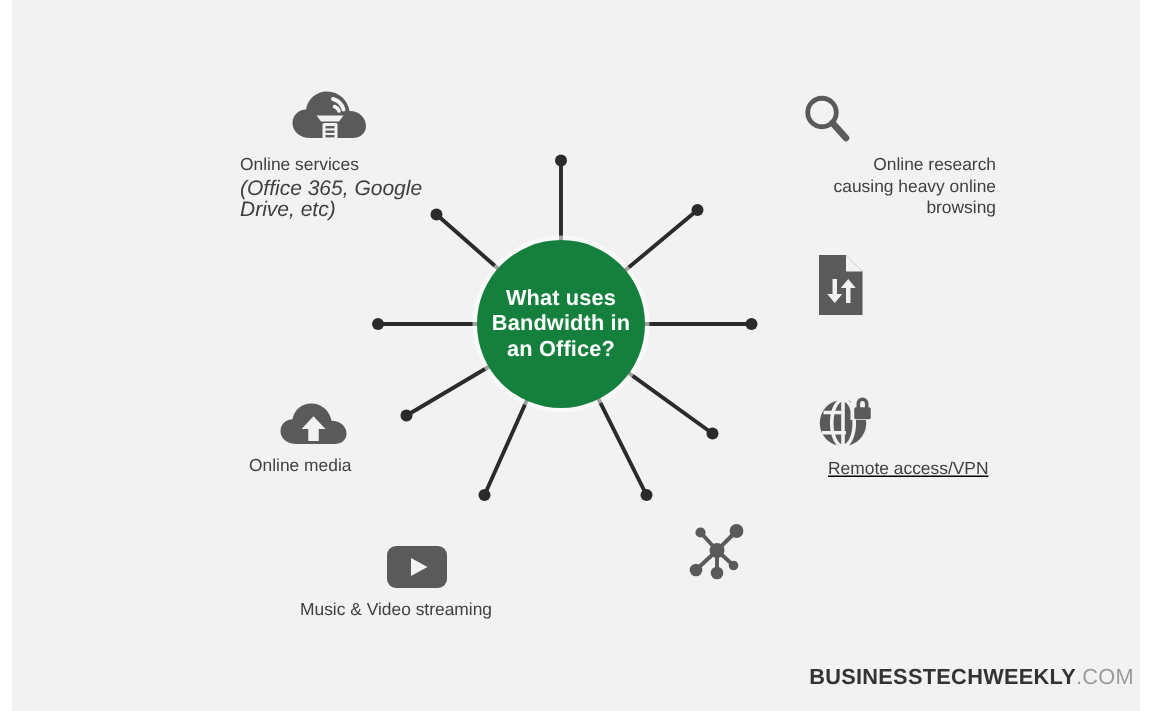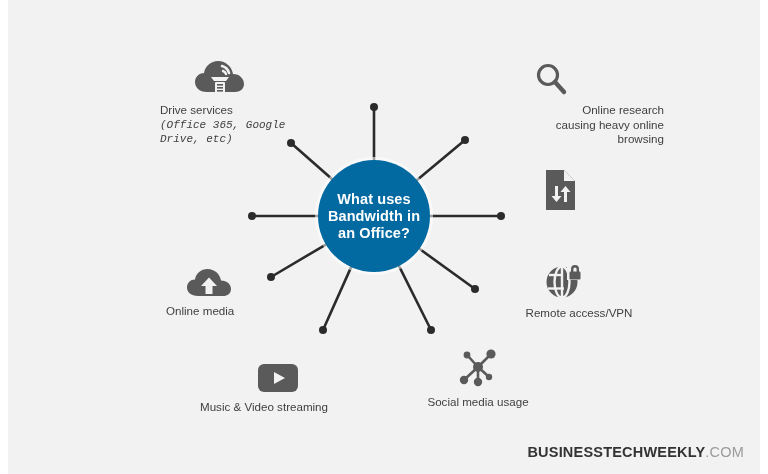--- a/index.html
+++ b/index.html
@@ -34,21 +34,21 @@
     height: 474px;
     pointer-events: none;
   }
   .hub {
     position: absolute;
     left: 318px;
     top: 160px;
     width: 112px;
     height: 112px;
     border-radius: 50%;
-    background: #0369a1;
+    background: #15803d;
     display: flex;
     align-items: center;
     box-shadow: 0 0 0 3px rgba(255,255,255,0.55);
   }
   .hub-text {
     color: #ffffff;
     font-weight: bold;
     font-size: 14.5px;
     line-height: 17px;
     text-align: center;
@@ -61,26 +61,25 @@
     display: block;
     color: #5a5a5a;
   }
   .node .label {
     font-size: 11.6px;
     line-height: 14.6px;
     color: #3f3f3f;
     white-space: pre-line;
   }
   .node .sub {
-    font-size: 11px;
+    font-size: 14px;
     line-height: 14.6px;
     color: #3f3f3f;
     font-style: italic;
     white-space: pre-line;
-    font-family: Liberation Mono, monospace;
   }
   .ico-wrap { display: block; }
 
   
   #n-email      { left: 314px; top: 16px;  width: 150px; text-align: center; }
   #n-email .ico-wrap { margin-bottom: 8px; }
 
   #n-cloud      { left: 160px; top: 58px;  width: 160px; text-align: left; }
   #n-cloud .ico-wrap { margin-left: 34px; margin-bottom: 7px; }
 
@@ -89,32 +88,32 @@
 
   #n-voip       { left: 148px; top: 170px; width: 140px; text-align: left; }
   #n-voip .ico-wrap { margin-left: 22px; margin-bottom: 7px; }
 
   #n-files      { left: 533px; top: 168px; width: 150px; text-align: left; }
   #n-files .ico-wrap { margin-left: 10px; margin-bottom: 7px; }
 
   #n-backup     { left: 166px; top: 268px; width: 140px; text-align: left; }
   #n-backup .ico-wrap { margin-left: 20px; margin-bottom: 6px; }
 
-  #n-vpn        { left: 499px; top: 262px; width: 160px; text-align: center; }
+  #n-vpn        { left: 499px; top: 262px; width: 160px; text-align: right; text-decoration: underline; }
   #n-vpn .ico-wrap { margin-left: 46px; margin-bottom: 6px; }
 
   #n-stream     { left: 200px; top: 364px; width: 156px; text-align: left; }
   #n-stream .ico-wrap { margin-bottom: 8px; }
 
   #n-social     { left: 408px; top: 348px; width: 140px; text-align: center; }
   #n-social .ico-wrap { margin-bottom: 7px; }
 
   #brand {
     position: absolute;
-    right: 24px;
+    right: 12px;
     bottom: 14px;
     font-size: 14.5px;
     letter-spacing: 0.2px;
   }
   #brand .b1 { color: #333333; font-weight: bold; }
   #brand .b2 { color: #9b9b9b; }
 </style>
 </head>
 <body>
 
@@ -164,21 +163,21 @@
           <path d="M17 19 h18 l-3 4 h-12 z"></path>
           <rect x="21" y="24" width="10" height="12" rx="1"></rect>
         </g>
         <g fill="#5a5a5a">
           <rect x="23" y="26" width="6" height="1.6"></rect>
           <rect x="23" y="29" width="6" height="1.6"></rect>
           <rect x="23" y="32" width="6" height="1.6"></rect>
         </g>
       </svg>
     </span>
-    <div class="label">Drive services</div>
+    <div class="label">Online services</div>
     <div class="sub">(Office 365, Google
 Drive, etc)</div>
   </div>
 
   <div class="node" id="n-research">
     <span class="ico-wrap">
       <svg class="icon" width="34" height="34" viewBox="0 0 34 34">
         <g fill="none" stroke="#5a5a5a">
           <circle cx="14" cy="13" r="9.5" stroke-width="3.2"></circle>
           <line x1="21" y1="20" x2="30" y2="30" stroke-width="4.4" stroke-linecap="round"></line>
@@ -257,19 +256,18 @@
         <g fill="#5a5a5a">
           <circle cx="22" cy="19" r="5"></circle>
           <circle cx="35" cy="6" r="4.6"></circle>
           <circle cx="11" cy="7" r="3.4"></circle>
           <circle cx="8" cy="32" r="4.2"></circle>
           <circle cx="22" cy="34" r="4.2"></circle>
           <circle cx="33" cy="29" r="3.2"></circle>
         </g>
       </svg>
     </span>
-    <div class="label">Social media usage</div>
   </div>
 
   <div id="brand">
     <span class="b1">BUSINESSTECHWEEKLY</span><span class="b2">.COM</span>
   </div>
 </div>
 
 </body></html>

